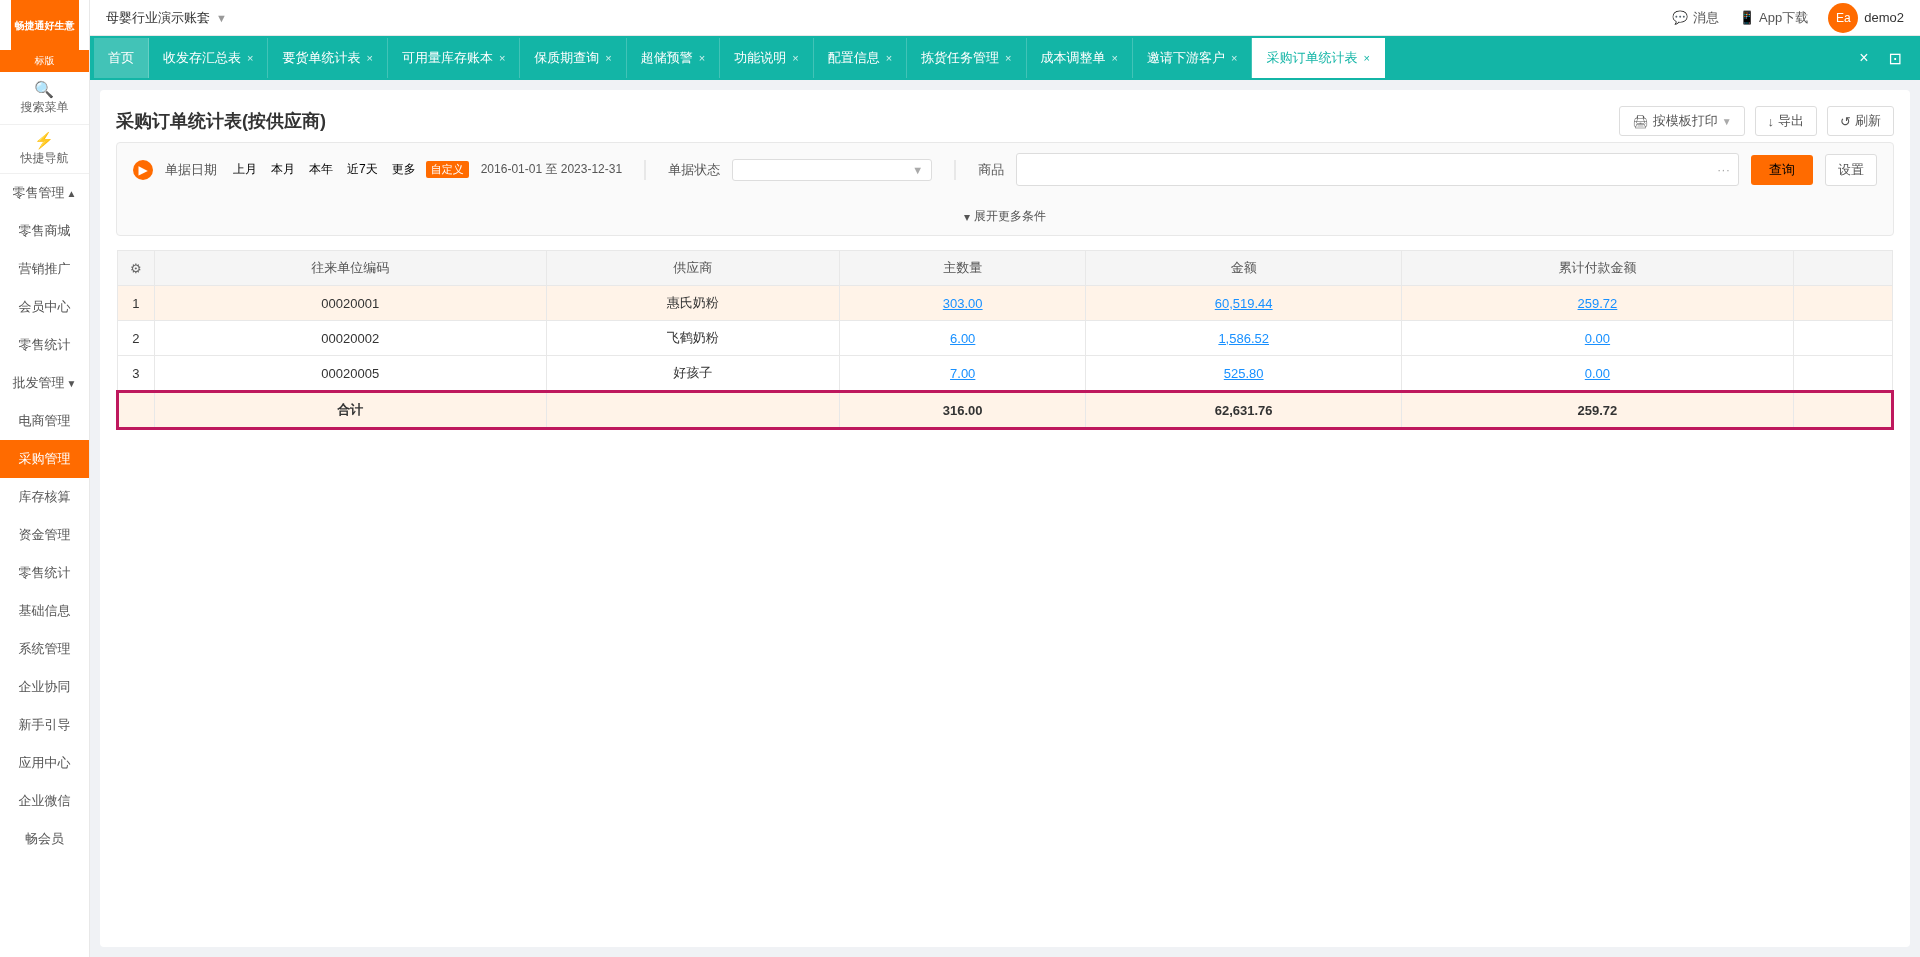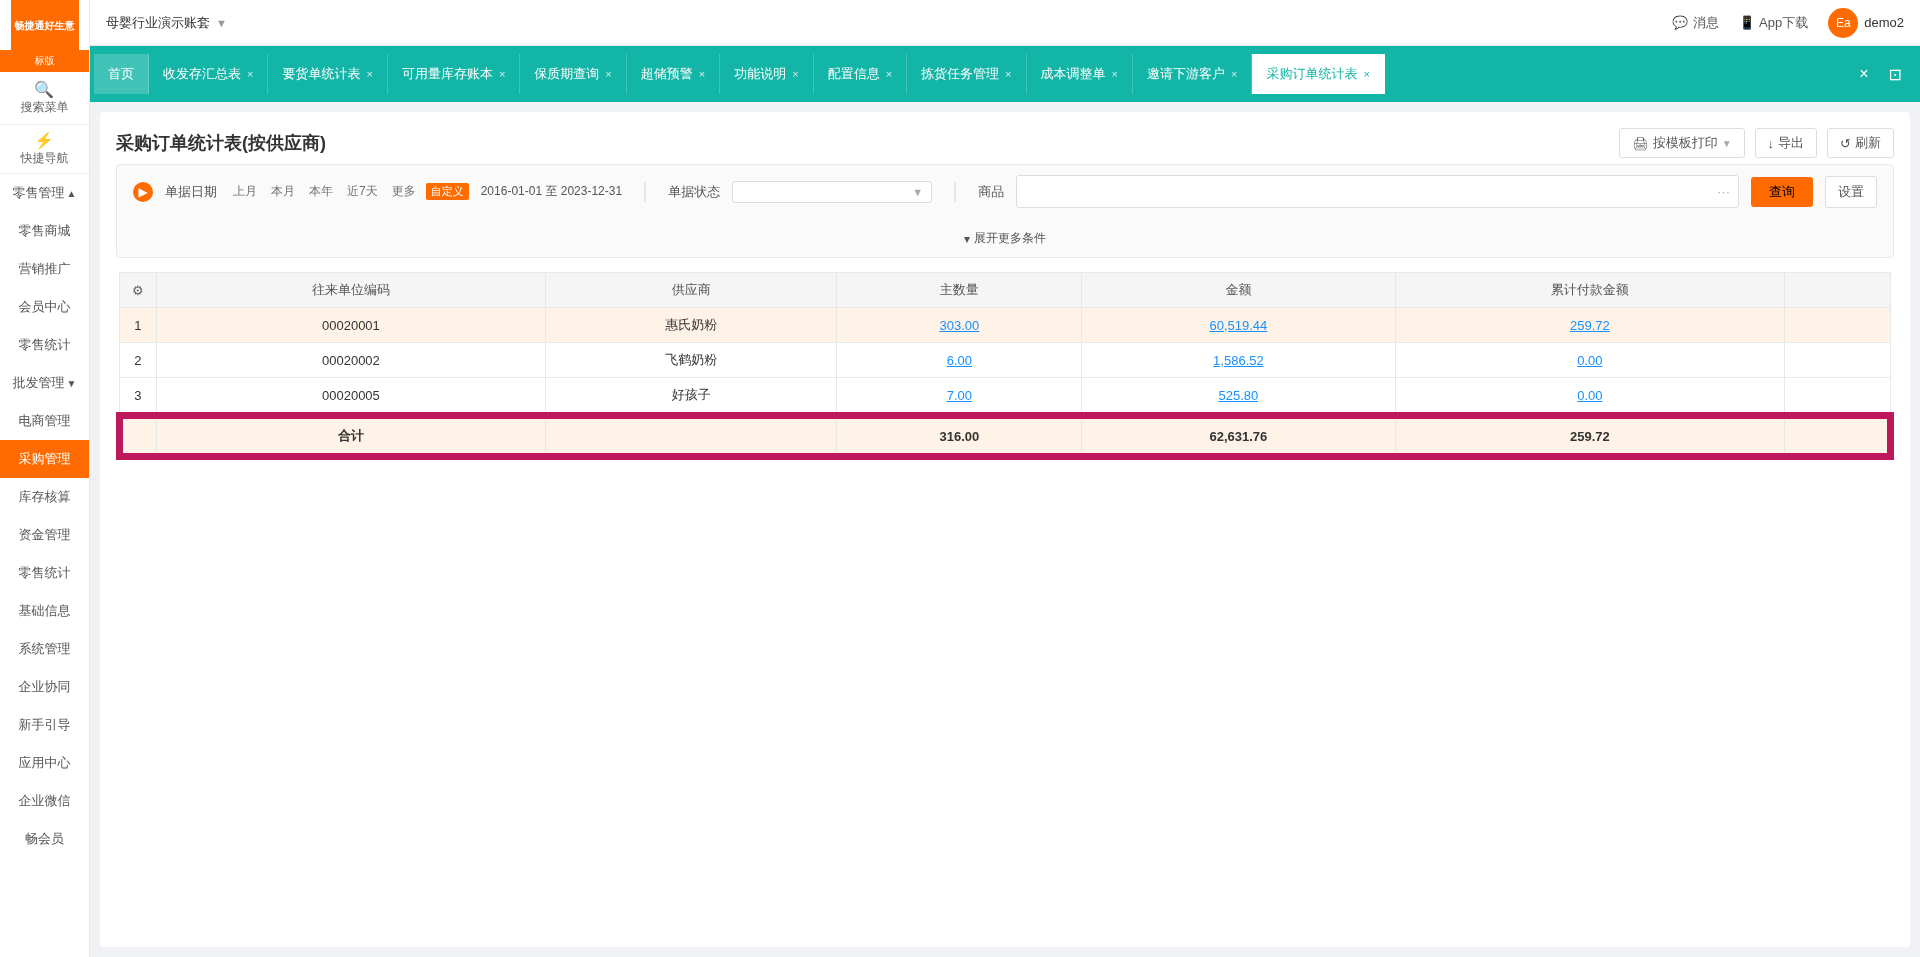--- a/index.html
+++ b/index.html
@@ -15,32 +15,32 @@
     .sidebar-nav span { color: #666; font-size: 12px; }
     .sidebar-item { width: 100%; padding: 10px 0; text-align: center; cursor: pointer; color: #555; font-size: 13px; }
     .sidebar-item.active { background: #ff6b00; color: white; }
     .sidebar-item-with-arrow { display: flex; align-items: center; justify-content: center; gap: 2px; }
     .arrow-down { font-size: 10px; }
 
     
     .main { flex: 1; display: flex; flex-direction: column; overflow: hidden; }
 
     
-    .topbar { height: 46px; background: #fff; border-bottom: 1px solid #e8e8e8; display: flex; align-items: center; padding: 0 16px; flex-shrink: 0; }
+    .topbar { height: 36px; background: #fff; border-bottom: 1px solid #e8e8e8; display: flex; align-items: center; padding: 0 16px; flex-shrink: 0; }
     .topbar-workspace { display: flex; align-items: center; gap: 6px; color: #333; font-size: 13px; cursor: pointer; }
     .topbar-workspace-arrow { color: #999; font-size: 11px; }
     .topbar-right { margin-left: auto; display: flex; align-items: center; gap: 20px; }
     .topbar-msg { display: flex; align-items: center; gap: 4px; color: #555; font-size: 13px; cursor: pointer; }
     .topbar-app { display: flex; align-items: center; gap: 4px; color: #555; font-size: 13px; cursor: pointer; }
     .topbar-user { display: flex; align-items: center; gap: 6px; cursor: pointer; }
     .topbar-avatar { width: 30px; height: 30px; border-radius: 50%; background: #ff6b00; display: flex; align-items: center; justify-content: center; color: white; font-size: 12px; }
     .topbar-username { color: #333; font-size: 13px; }
 
     
-    .nav-tabs { height: 56px; background: #13b5a6; display: flex; align-items: center; padding: 0 4px; flex-shrink: 0; overflow: hidden; }
+    .nav-tabs { height: 44px; background: #13b5a6; display: flex; align-items: center; padding: 0 4px; flex-shrink: 0; overflow: hidden; }
     .nav-tab { height: 40px; padding: 0 14px; display: flex; align-items: center; gap: 4px; color: white; font-size: 13px; cursor: pointer; white-space: nowrap; border-right: 1px solid rgba(255,255,255,0.2); }
     .nav-tab.home { background: rgba(255,255,255,0.2); }
     .nav-tab.active { background: #fff; color: #13b5a6; }
     .nav-tab-close { font-size: 11px; color: rgba(255,255,255,0.8); margin-left: 2px; }
     .nav-tab.active .nav-tab-close { color: #13b5a6; }
     .nav-tabs-actions { margin-left: auto; display: flex; align-items: center; gap: 8px; padding-right: 8px; }
     .nav-action-btn { color: white; font-size: 16px; cursor: pointer; padding: 2px 6px; }
 
     
     .page-content { flex: 1; background: #f0f2f5; padding: 0; overflow: auto; display: flex; flex-direction: column; }
@@ -55,35 +55,35 @@
     .btn-refresh { display: flex; align-items: center; gap: 4px; border: 1px solid #ddd; padding: 5px 12px; border-radius: 3px; cursor: pointer; color: #555; font-size: 13px; background: #fff; }
     .btn-search { background: #ff6b00; color: #000000; border: none; padding: 6px 18px; border-radius: 3px; cursor: pointer; font-size: 13px; }
     .btn-settings { border: 1px solid #ddd; background: #fff; padding: 6px 12px; border-radius: 3px; cursor: pointer; color: #555; font-size: 13px; }
 
     
     .filter-bar { background: #fafafa; border: 1px solid #e8e8e8; border-radius: 4px; padding: 10px 16px; margin-bottom: 14px; display: flex; align-items: center; gap: 20px; flex-wrap: wrap; }
     .filter-row { display: flex; align-items: center; gap: 12px; width: 100%; }
     .filter-toggle { width: 20px; height: 20px; background: #ff6b00; color: white; border-radius: 50%; display: flex; align-items: center; justify-content: center; cursor: pointer; font-size: 12px; flex-shrink: 0; }
     .filter-label { color: #555; font-size: 13px; white-space: nowrap; }
     .date-shortcuts { display: flex; align-items: center; gap: 6px; }
-    .date-shortcut { color: #737373; font-size: 12px; cursor: pointer; padding: 1px 4px; }
+    .date-shortcut { color: #000000; font-size: 12px; cursor: pointer; padding: 1px 4px; }
     .date-tag { background: #ff6b00; color: white; font-size: 11px; padding: 1px 5px; border-radius: 2px; }
     .date-range { color: #555; font-size: 12px; }
     .filter-select { border: 1px solid #ddd; padding: 4px 8px; border-radius: 3px; font-size: 13px; background: #fff; min-width: 160px; display: flex; align-items: center; justify-content: space-between; cursor: pointer; color: #555; }
     .filter-select-arrow { color: #aaa; font-size: 11px; }
     .filter-goods-input { border: 1px solid #ddd; padding: 4px 8px; border-radius: 3px; font-size: 13px; min-width: 200px; color: #555; }
     .filter-more-btn { background: none; border: none; color: #555; font-size: 12px; cursor: pointer; display: flex; align-items: center; gap: 4px; margin: 0 auto; }
 
     
     .data-table { width: 100%; border-collapse: collapse; }
     .data-table th { background: #f5f5f5; border: 1px solid #e8e8e8; padding: 8px 12px; color: #555; font-weight: normal; font-size: 13px; text-align: center; white-space: nowrap; }
     .data-table td { border: 1px solid #e8e8e8; padding: 8px 12px; color: #333; font-size: 13px; text-align: center; }
     .data-table tr.highlighted { background: #fff3e8; }
     .table-link { color: #1890ff; text-decoration: underline; cursor: pointer; }
-    .table-footer { background: #fff3e8; border: 7px solid #be185d; }
+    .table-footer { background: #fff3e8; border: 3px solid #be185d; }
     .table-footer td { padding: 8px 12px; font-size: 13px; color: #333; text-align: center; font-weight: bold; }
     .th-settings { width: 30px; }
     .settings-icon { cursor: pointer; color: #666; }
     .row-num { color: #333; }
   </style>
 </head>
 <body>
 
 <div class="sidebar">
   <div class="sidebar-logo">

